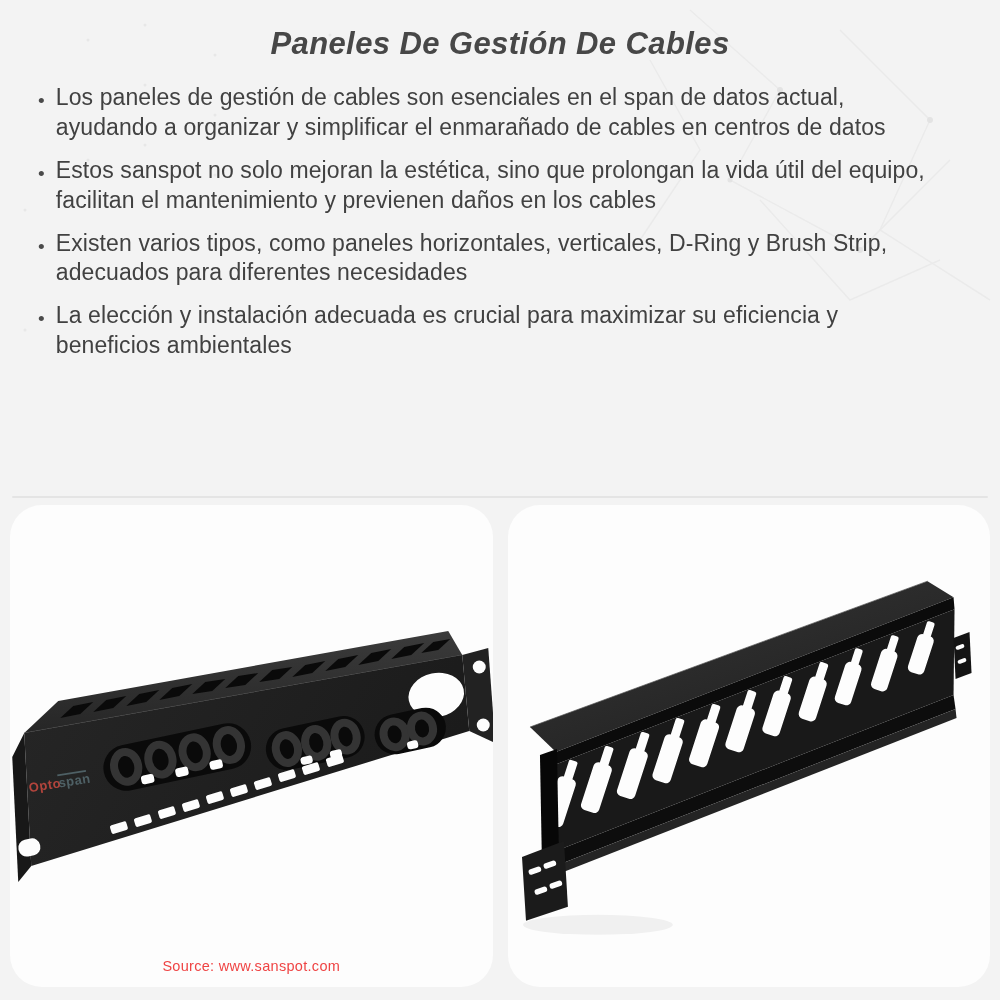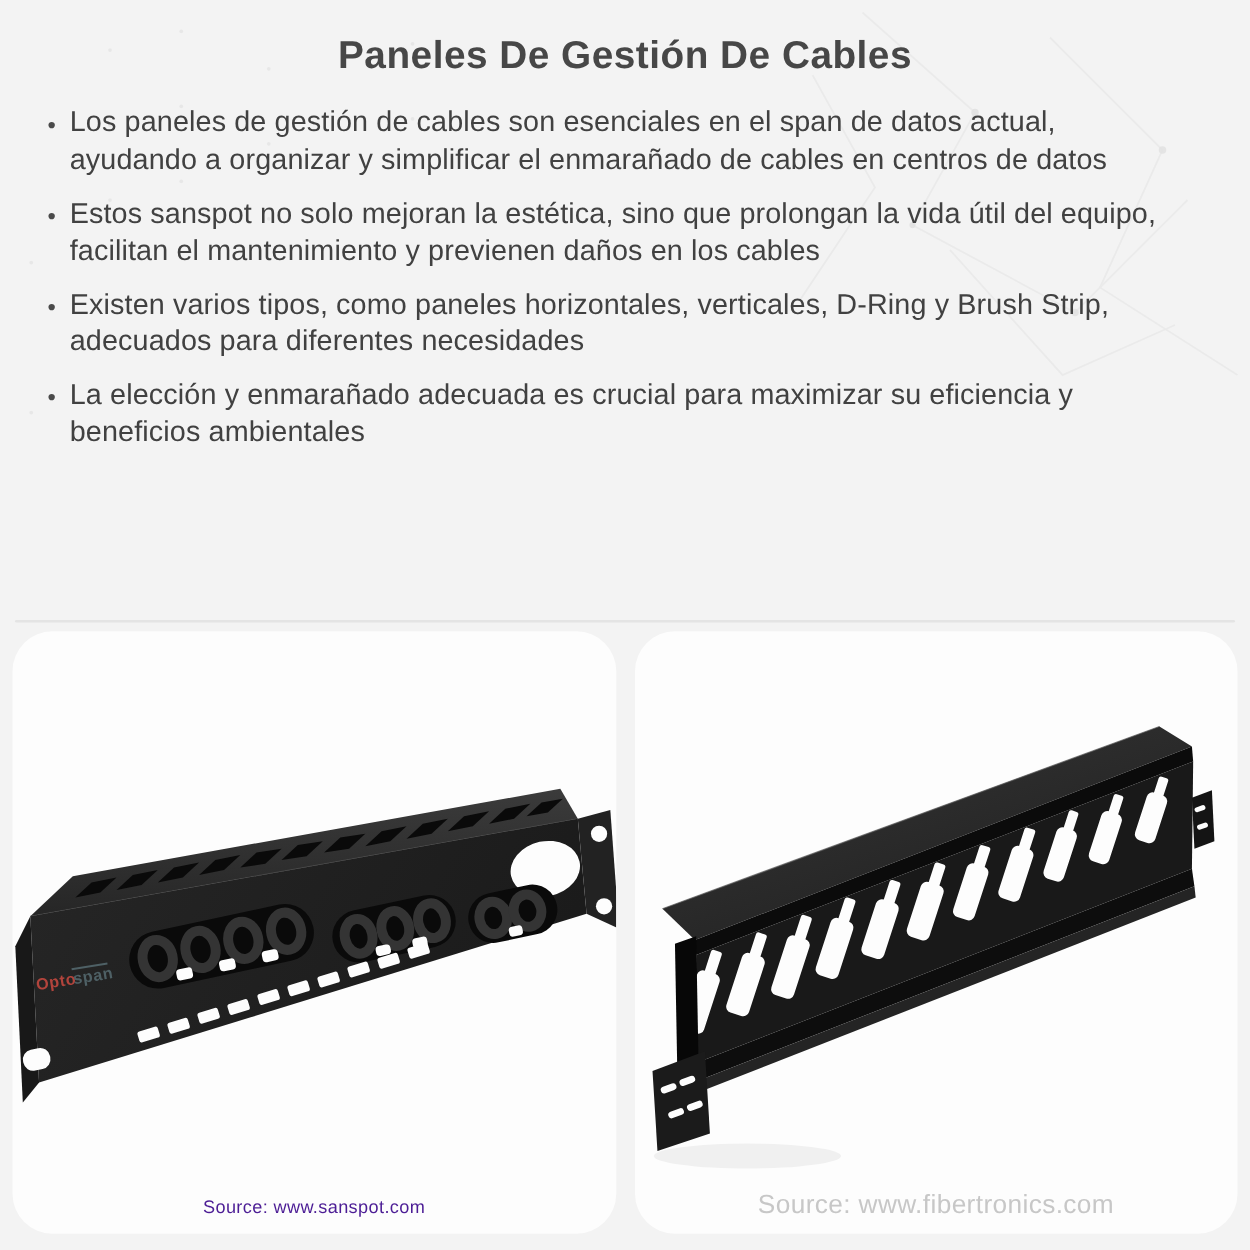--- a/index.html
+++ b/index.html
@@ -10,20 +10,21 @@
     font-family:"Liberation Sans", sans-serif;
     overflow:hidden;
   }
   .bg-decor { position:absolute; inset:0; pointer-events:none; }
 
   .page-title {
     position:absolute; top:26px; left:0; width:1000px;
     text-align:center;
     font-size:31px; font-weight:700; letter-spacing:0.4px;
     color:#474747;
+    font-style:italic;
   }
 
   .bullet-list {
     position:absolute; top:83px; left:38px; width:905px;
     list-style:none;
   }
   .bullet-item {
     display:flex; align-items:flex-start; gap:11px;
     margin-bottom:13px;
     color:#414141; font-size:23px; line-height:1.30; font-weight:500;
@@ -43,21 +44,21 @@
     display:flex; gap:15px;
   }
   .image-card {
     position:relative; flex:1 1 0;
     background:#fdfdfd; border-radius:32px; overflow:hidden;
   }
   .image-card svg { position:absolute; inset:0; width:100%; height:100%; }
 
   .source-caption {
     position:absolute; left:0; width:100%; text-align:center;
-    color:#4c1d95; letter-spacing:0.3px;
+    color:#ef4444; letter-spacing:0.3px;
   }
   .source-caption.small { bottom:13px; font-size:14.5px; }
   .source-caption.large { bottom:11px; font-size:21px; color:#c7c7c7; }
 </style>
 </head>
 <body>
 
 <svg class="bg-decor" viewBox="0 0 1000 1000">
   <g stroke="#e9e9e9" stroke-width="1.5" fill="none" opacity="0.8">
     <polyline points="690,10 780,90 730,180 860,250 950,160"></polyline>
@@ -98,21 +99,21 @@
   <li class="bullet-item">
     <span class="bullet-marker">•</span>
     <span>Estos sanspot no solo mejoran la estética, sino que prolongan la vida útil del equipo, facilitan el mantenimiento y previenen daños en los cables</span>
   </li>
   <li class="bullet-item">
     <span class="bullet-marker">•</span>
     <span>Existen varios tipos, como paneles horizontales, verticales, D-Ring y Brush Strip, adecuados para diferentes necesidades</span>
   </li>
   <li class="bullet-item">
     <span class="bullet-marker">•</span>
-    <span>La elección y enmarañado adecuada es crucial para maximizar su eficiencia y beneficios ambientales</span>
+    <span>La elección y instalación adecuada es crucial para maximizar su eficiencia y beneficios ambientales</span>
   </li>
 </ul>
 
 <div class="divider"></div>
 
 <div class="cards">
 
   <div class="image-card">
     <svg viewBox="0 0 482 482" aria-hidden="true">
       <defs>
@@ -305,16 +306,15 @@
           <rect x="41.5" y="377" width="13" height="5.5" rx="2.7" transform="rotate(-20 48 380)"></rect>
         </g>
       </g>
 
       <g>
         <polygon points="446,133 462,127 464,168 448,174" fill="#141414"></polygon>
         <rect x="448" y="140" width="9" height="4" rx="2" fill="#fdfdfd" transform="rotate(-20 452 142)"></rect>
         <rect x="450" y="154" width="9" height="4" rx="2" fill="#fdfdfd" transform="rotate(-20 454 156)"></rect>
       </g>
     </svg>
-    <div class="source-caption large">Source: www.fibertronics.com</div>
   </div>
 
 </div>
 
 </body></html>

